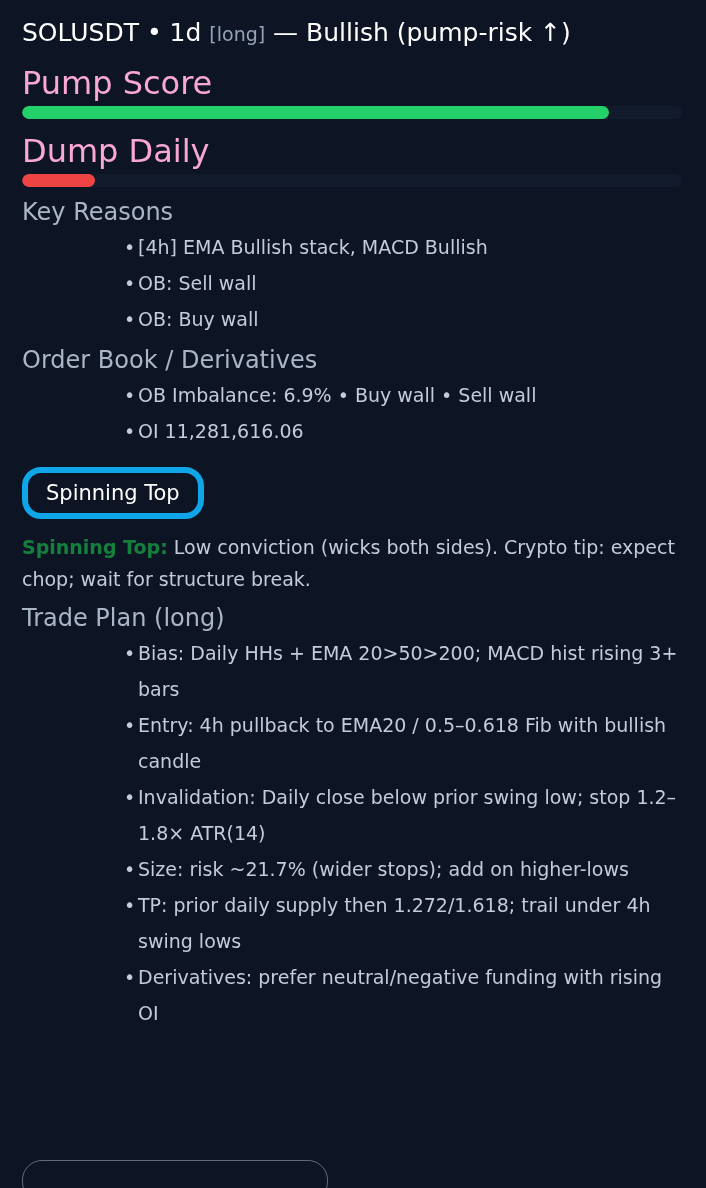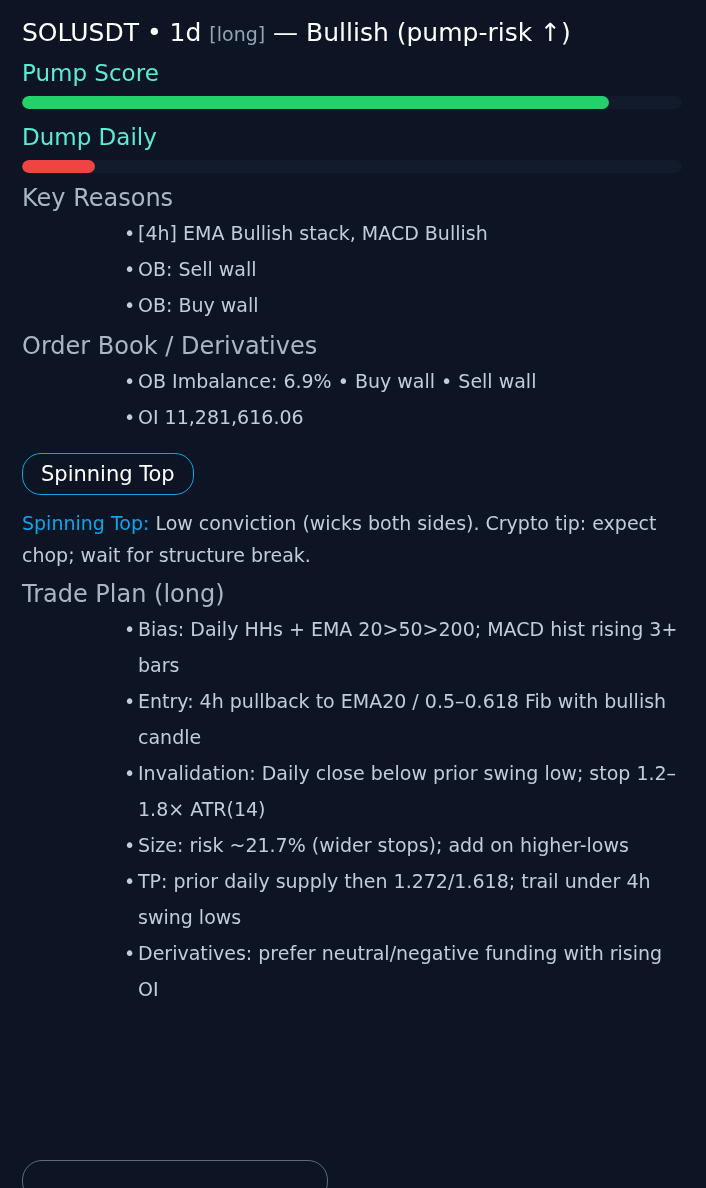--- a/index.html
+++ b/index.html
@@ -30,24 +30,24 @@
     font-weight: 400;
     margin: 0 0 6px 0;
     white-space: nowrap;
   }
   .title .side {
     color: #95a3b8;
     font-size: 19px;
     margin-top: 48px;
   }
   .section-head {
-    font-size: 23px;
+    font-size: 32px;
     line-height: 32px;
-    color: #5eead4;
-    margin: 6px 0 7px 0;
+    color: #f9a8d4;
+    margin: 16px 0 7px 0;
     font-weight: 400;
   }
   .bar-track {
     width: 660px;
     height: 13px;
     border-radius: 7px;
     background: #111b2c;
     overflow: hidden;
     margin-bottom: 12px;
   }
@@ -80,39 +80,39 @@
     color: #c3ccd9;
   }
   ul.plan {
     padding-left: 116px;
   }
   ul.plan li {
     line-height: 36px;
   }
   .pill {
     display: inline-block;
-    border: 1px solid #0ea5e9;
+    border: 6px solid #0ea5e9;
     border-radius: 19px;
     padding: 7px 18px;
     font-size: 21px;
     line-height: 26px;
     color: #ffffff;
     margin: 8px 0 10px 0;
     background: transparent;
   }
   .note {
     font-size: 19px;
     line-height: 32px;
     color: #c3ccd9;
     margin: 2px 0 10px 0;
     max-width: 662px;
   }
   .note b {
-    color: #0ea5e9;
-    font-weight: normal;
+    color: #15803d;
+    font-weight: bold;
   }
   .bottom-pill {
     position: absolute;
     left: 22px;
     bottom: -14px;
     width: 306px;
     height: 42px;
     box-sizing: border-box;
     border: 1px solid #5e6b7d;
     border-radius: 20px;

